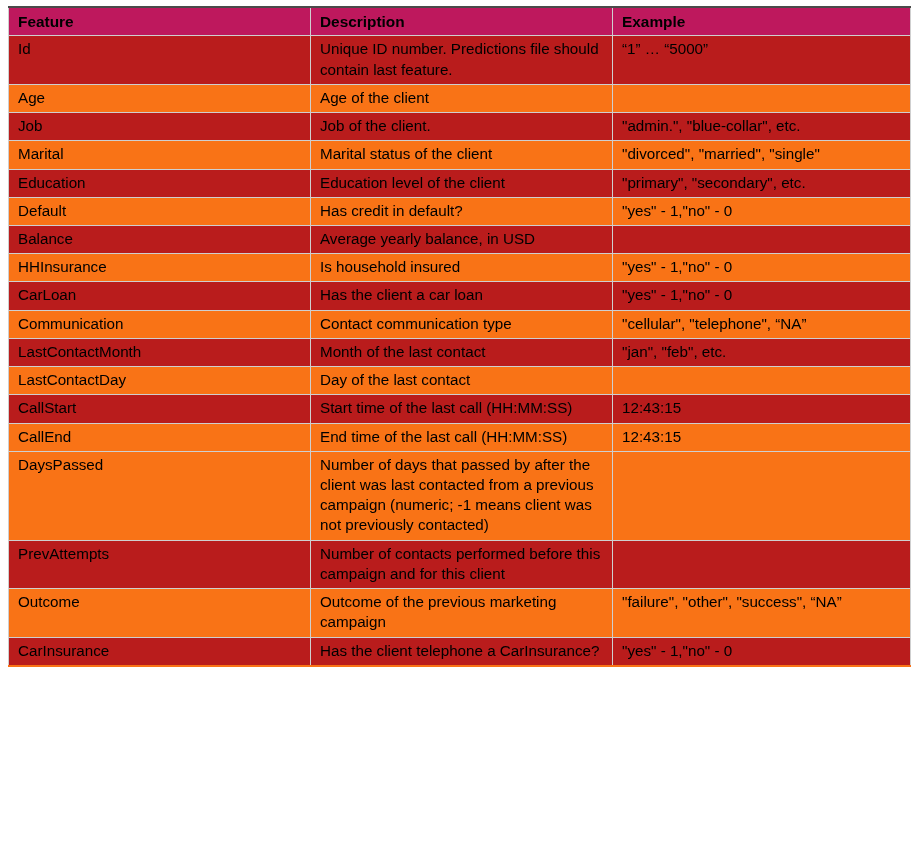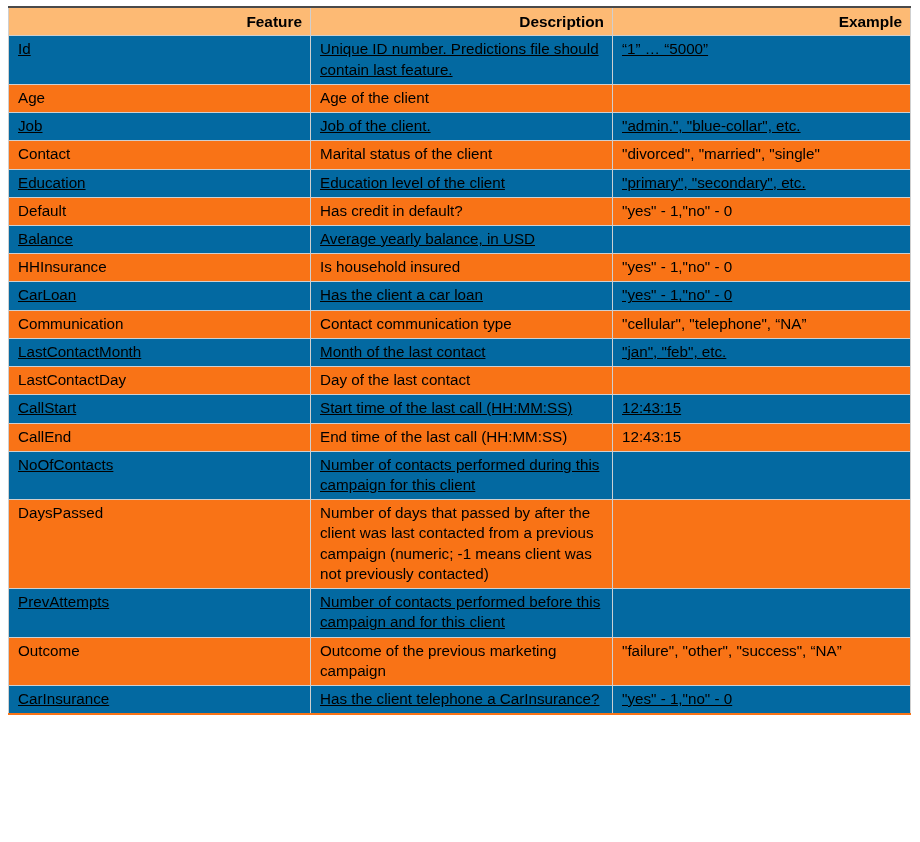--- a/index.html
+++ b/index.html
@@ -41,31 +41,29 @@
   table.feature-table td {
     border: 1px solid #cfcfcf;
     padding: 3px 8px 4px 9px;
     vertical-align: top;
     text-align: left;
     word-wrap: break-word;
     overflow-wrap: break-word;
   }
   table.feature-table thead th {
     font-weight: bold;
-    background: #fdba74;
+    background: #be185d;
     border-top: 2px solid #4a4a4a;
     border-bottom: 1px solid #cfcfcf;
     padding-top: 4px;
     padding-bottom: 3px;
     font-size: 15.4px;
-    text-align: right;
   }
   table.feature-table tbody tr.shaded td {
-    background: #0369a1;
-    text-decoration: underline;
+    background: #b91c1c;
   }
   table.feature-table tbody tr.plain td {
     background: #f97316;
   }
   table.feature-table tbody tr:last-child td {
     border-bottom: 2px solid #f97316;
   }
   .cell-text {
     display: block;
     white-space: pre-line;
@@ -124,21 +122,21 @@
             </td>
             <td>
               <span class="cell-text">Job of the client.</span>
             </td>
             <td>
               <span class="cell-text">"admin.", "blue-collar", etc.</span>
             </td>
           </tr>
           <tr class="plain">
             <td>
-              <span class="cell-text">Contact</span>
+              <span class="cell-text">Marital</span>
             </td>
             <td>
               <span class="cell-text">Marital status of the client</span>
             </td>
             <td>
               <span class="cell-text">"divorced", "married", "single"</span>
             </td>
           </tr>
           <tr class="shaded">
             <td>
@@ -241,31 +239,20 @@
           </tr>
           <tr class="plain">
             <td>
               <span class="cell-text">CallEnd</span>
             </td>
             <td>
               <span class="cell-text">End time of the last call (HH:MM:SS)</span>
             </td>
             <td>
               <span class="cell-text">12:43:15</span>
-            </td>
-          </tr>
-          <tr class="shaded">
-            <td>
-              <span class="cell-text">NoOfContacts</span>
-            </td>
-            <td>
-              <span class="cell-text">Number of contacts performed during this campaign for this client</span>
-            </td>
-            <td>
-              <span class="cell-text"></span>
             </td>
           </tr>
           <tr class="plain">
             <td>
               <span class="cell-text">DaysPassed</span>
             </td>
             <td>
               <span class="cell-text">Number of days that passed by after the client was last contacted from a previous campaign (numeric; -1 means client was not previously contacted)</span>
             </td>
             <td>

